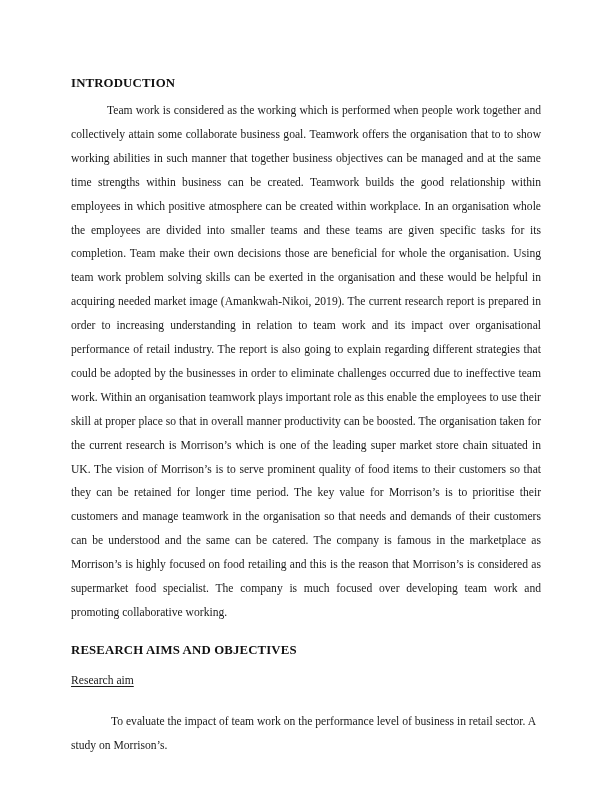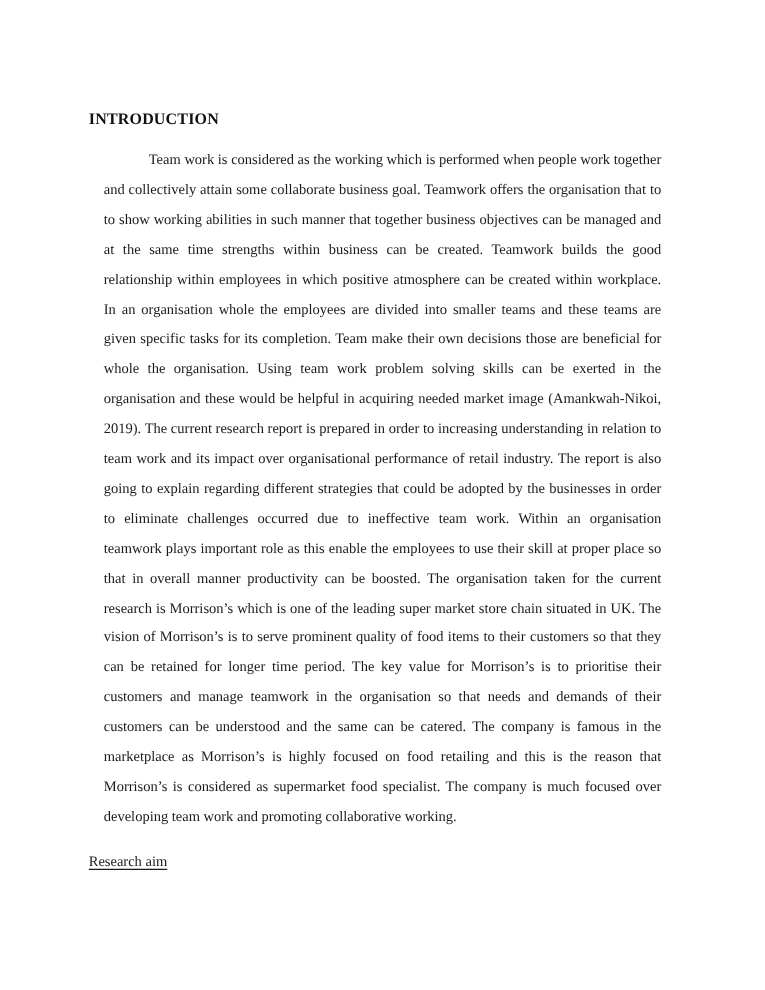--- a/index.html
+++ b/index.html
@@ -18,21 +18,21 @@
     overflow: hidden;
     font-family: "Liberation Serif", "DejaVu Serif", serif;
     color: #1a1a1a;
     -webkit-font-smoothing: antialiased;
   }
 
   
   .content {
     position: absolute;
     left: 71px;
-    top: 88px;
+    top: 76px;
     width: 470px;
   }
 
   h1.doc-heading {
     font-size: 12.8px;
     font-weight: bold;
     line-height: 1.25;
     margin: 0 0 7px 0;
     letter-spacing: 0.15px;
     color: #111111;
@@ -41,21 +41,21 @@
   h1.doc-heading.section-gap {
     margin-top: 18px;
     margin-bottom: 10px;
   }
 
   p.body-para {
     font-size: 11.6px;
     line-height: 23.9px;
     text-align: justify;
     text-justify: inter-word;
-    margin: 12px;
+    margin: 0;
     color: #1a1a1a;
     hyphens: none;
   }
 
   p.body-para.indent {
     text-indent: 36px;
   }
 
   p.body-para.indent-wide {
     text-indent: 40px;
@@ -82,19 +82,21 @@
 <body>
 
 <div class="page">
 
   <div class="content">
 
     <h1 class="doc-heading">INTRODUCTION</h1>
 
     <p class="body-para indent">Team work is considered as the working which is performed when people work together and collectively attain some collaborate business goal. Teamwork offers the organisation that to to show working abilities in such manner that together business objectives can be managed and at the same time strengths within business can be created. Teamwork builds the good relationship within employees in which  positive atmosphere can be created within workplace. In an organisation whole the employees are divided into smaller teams and these teams are given specific tasks for its completion. Team make their own decisions those are beneficial for whole the organisation. Using team work problem solving skills can be exerted in the organisation and these would be helpful in acquiring needed market image (Amankwah-Nikoi, 2019). The current research report is prepared in order to increasing understanding in relation to team work and its impact over organisational performance of retail industry. The report is also going to explain regarding different strategies that could be adopted by the businesses in order to eliminate challenges occurred due to ineffective team work. Within an organisation teamwork plays important role as this enable the employees to use their skill at proper place so that in overall manner productivity can be boosted. The organisation taken for the current research is Morrison’s which is one of the leading super market store chain situated in UK. The vision of Morrison’s is to serve prominent quality of food items to their customers so that they can be retained for longer time period. The key value for Morrison’s is to prioritise their customers and manage teamwork in the organisation so that needs and demands of their customers can be understood and the same can be catered. The company is famous in the marketplace as Morrison’s is highly focused on food retailing and this is the reason that Morrison’s is considered as supermarket food specialist. The company is much focused over developing team work and promoting collaborative working.</p>
 
+    <h1 class="doc-heading section-gap">RESEARCH AIMS AND OBJECTIVES</h1>
 
     <span class="subheading">Research aim</span>
 
+    <p class="body-para indent-wide aim-block">To evaluate the impact of team work on the performance level of business in retail sector. A study on Morrison’s.</p>
 
   </div>
 
 </div>
 
 </body></html>

